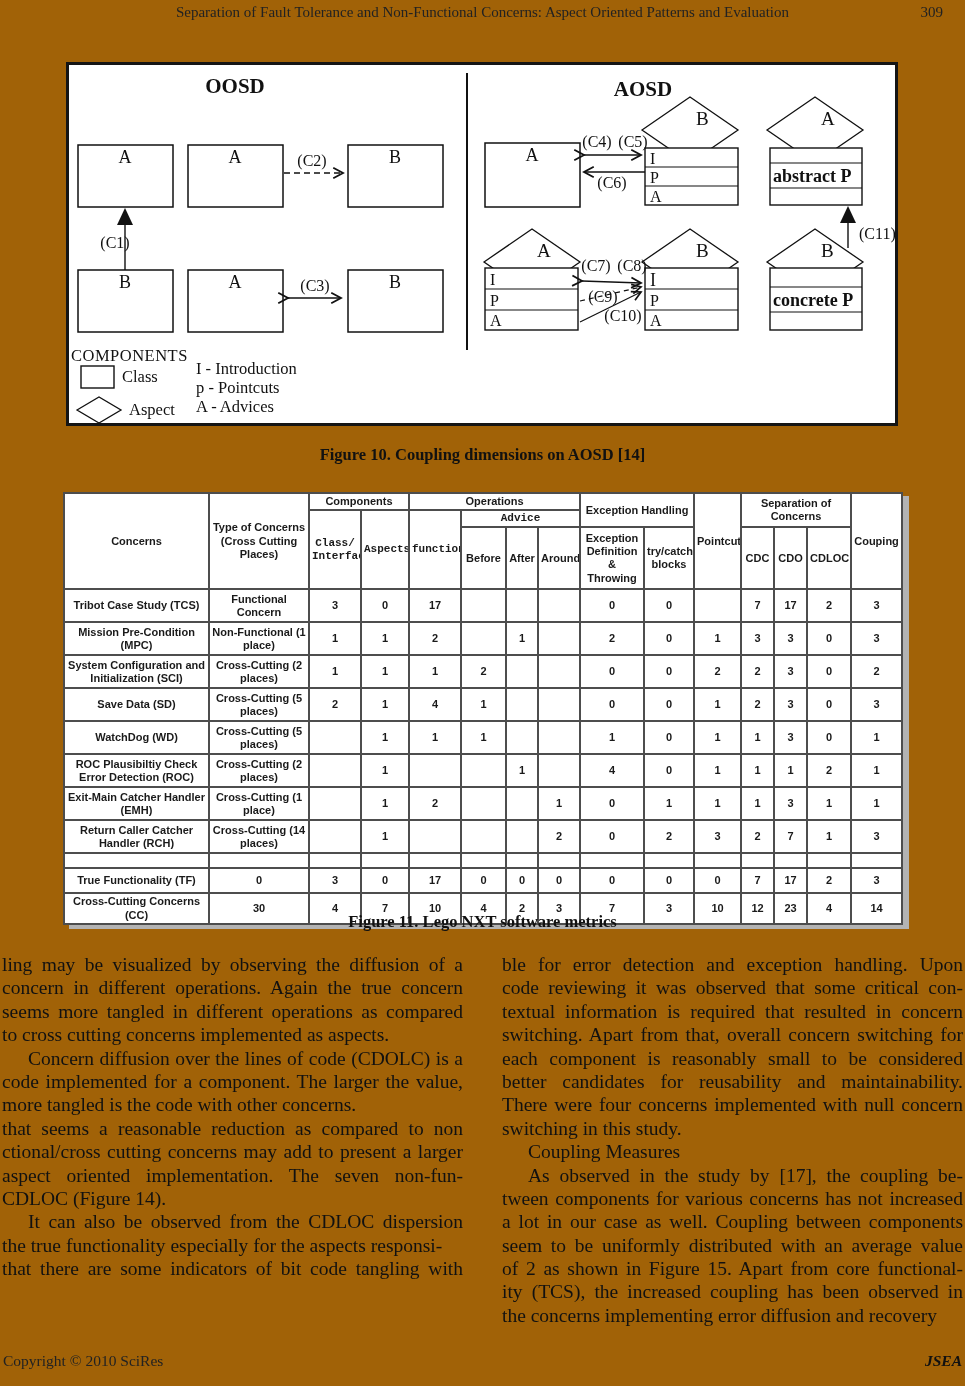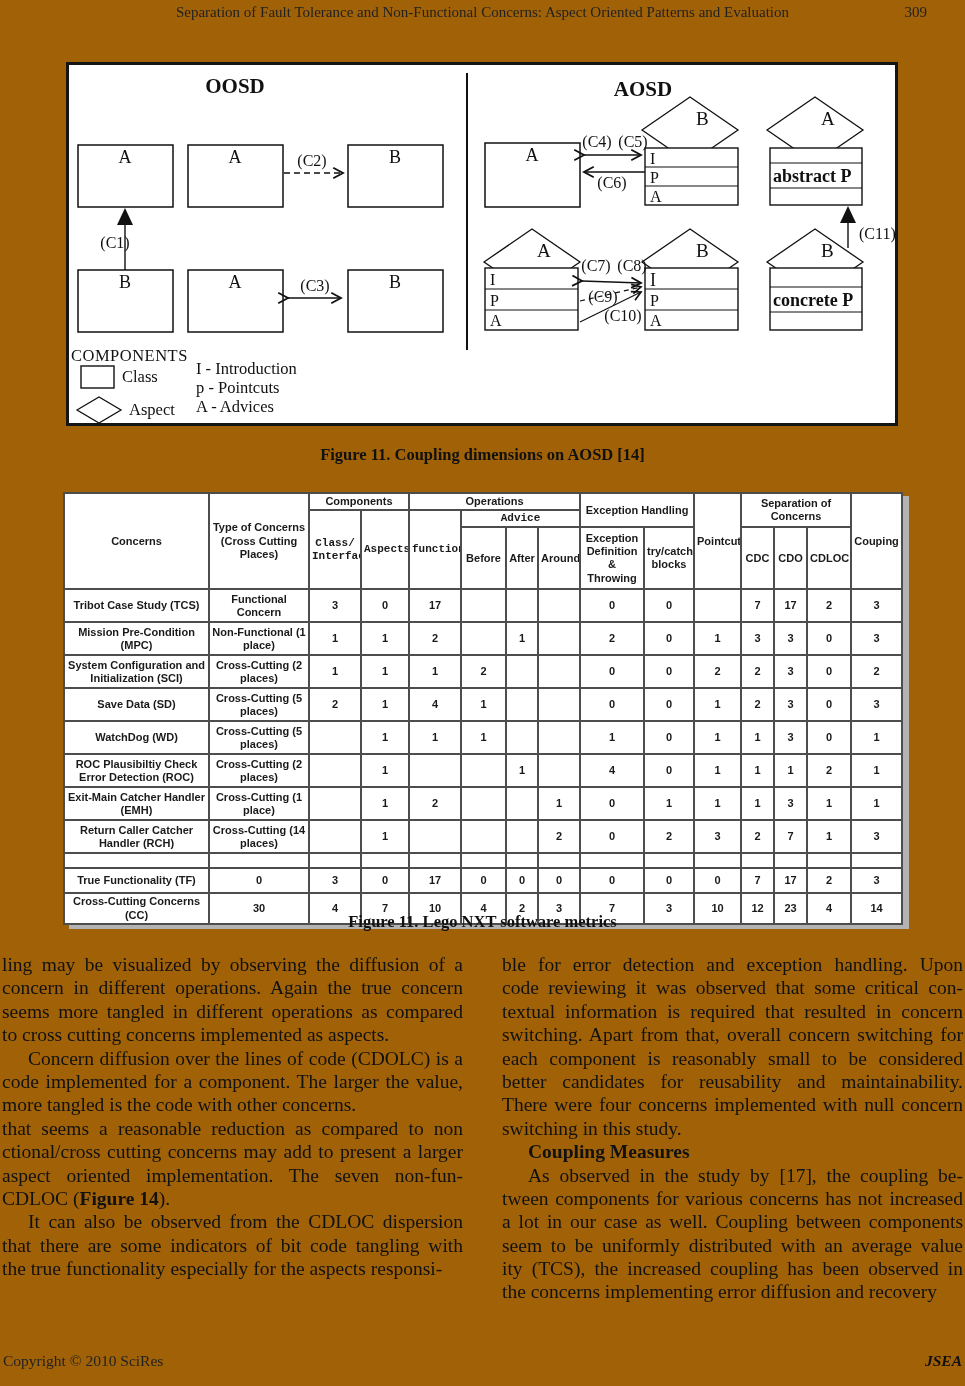--- a/index.html
+++ b/index.html
@@ -1,21 +1,21 @@
 <!DOCTYPE html>
 <html><head>
 <meta charset="utf-8">
 <style>
   html,body{margin:0;padding:0;background:#ffffff;}
   .page{position:relative;width:965px;height:1386px;background:#a16207;overflow:hidden;
         font-family:"Liberation Serif",serif;color:#111;}
   
   .pagehead{position:absolute;top:4px;left:0;width:100%;text-align:center;
             font-size:15px;color:#222;}
-  .pagenum{position:absolute;top:4px;right:38px;font-size:15px;color:#222;}
+  .pagenum{position:absolute;top:4px;right:22px;font-size:15px;color:#222;}
   
   .fig10{position:absolute;left:66px;top:62px;width:826px;height:358px;
          border:3px solid #151515;background:#fff;}
   .fig10 svg{display:block;}
   .fig10 text{fill:#111;}
   .cap{position:absolute;left:0;width:100%;text-align:center;font-weight:bold;
        font-size:16.5px;color:#111;}
   .cap10{top:445px;}
   .cap11{top:912px;}
   
@@ -31,21 +31,21 @@
   .metrics tbody tr.empty td{height:11px;}
   .metrics tbody tr:nth-last-child(2) td{height:21px;}
   .metrics tbody tr:last-child td{height:26px;}
   
   .col{position:absolute;top:953px;width:461px;font-size:19.5px;}
   .col-left{left:2px;}
   .col-right{left:502px;}
   .tline{height:23.4px;line-height:23.4px;overflow:hidden;text-align:justify;white-space:normal;}
   .tline:not(.end)::after{content:"";display:inline-block;width:100%;height:0;}
   .tline.ind{text-indent:26px;}
-  .tline .b{font-weight:bold;}
+  .tline .b{font-weight:normal;}
   
   .foot-left{position:absolute;left:3px;top:1352px;font-size:15.5px;color:#222;}
   .foot-right{position:absolute;right:3px;top:1352px;font-size:15.5px;font-weight:bold;
               font-style:italic;color:#111;}
 </style>
 </head>
 <body>
 
 <div class="page">
 
@@ -156,21 +156,21 @@
 
       <polygon points="698,197 746,164 794,197 746,230" fill="none" stroke="#111" stroke-width="1.3"></polygon>
       <text x="752" y="192" font-size="19">B</text>
       <rect x="701" y="203" width="92" height="62" fill="#fff" stroke="#111" stroke-width="1.4"></rect>
       <line x1="701" y1="222" x2="793" y2="222" stroke="#111" stroke-width="1.2"></line>
       <line x1="701" y1="247" x2="793" y2="247" stroke="#111" stroke-width="1.2"></line>
       <text x="704" y="241" font-size="18" font-weight="bold">concrete P</text>
     </svg>
   </div>
 
-  <div class="cap cap10">Figure 11. Coupling dimensions on AOSD [14]</div>
+  <div class="cap cap10">Figure 10. Coupling dimensions on AOSD [14]</div>
 
   <table class="metrics">
     <colgroup>
       <col style="width:145px">
         <col style="width:100px">
         <col style="width:52px">
         <col style="width:48px">
       <col style="width:52px">
         <col style="width:45px">
         <col style="width:32px">
@@ -410,37 +410,38 @@
       <div class="tline"><span>seems more tangled in different operations as compared</span></div>
       <div class="tline end"><span>to cross cutting concerns implemented as aspects.</span></div>
       <div class="tline ind"><span>Concern diffusion over the lines of code (CDOLC) is a</span></div>
       <div class="tline"><span>code implemented for a component. The larger the value,</span></div>
       <div class="tline end"><span>more tangled is the code with other concerns.</span></div>
       <div class="tline"><span>that seems a reasonable reduction as compared to non</span></div>
       <div class="tline"><span>ctional/cross cutting concerns may add to present a larger</span></div>
       <div class="tline"><span>aspect oriented implementation. The seven non-fun-</span></div>
       <div class="tline end"><span>CDLOC (</span><span class="b">Figure 14</span><span>).</span></div>
       <div class="tline ind"><span>It can also be observed from the CDLOC dispersion</span></div>
+      <div class="tline end"><span>the true functionality especially for the aspects responsi-</span></div>
       <div class="tline"><span>that there are some indicators of bit code tangling with</span></div>
-      <div class="tline end"><span>the true functionality especially for the aspects responsi-</span></div>
     </div>
   <div class="col col-right">
       <div class="tline"><span>ble for error detection and exception handling. Upon</span></div>
       <div class="tline"><span>code reviewing it was observed that some critical con-</span></div>
       <div class="tline"><span>textual information is required that resulted in concern</span></div>
       <div class="tline"><span>switching. Apart from that, overall concern switching for</span></div>
       <div class="tline"><span>each component is reasonably small to be considered</span></div>
       <div class="tline"><span>better candidates for reusability and maintainability.</span></div>
       <div class="tline"><span>There were four concerns implemented with null concern</span></div>
       <div class="tline end"><span>switching in this study.</span></div>
       <div class="tline ind end"><span class="b">Coupling Measures</span></div>
       <div class="tline ind"><span>As observed in the study by [17], the coupling be-</span></div>
       <div class="tline"><span>tween components for various concerns has not increased</span></div>
       <div class="tline"><span>a lot in our case as well. Coupling between components</span></div>
       <div class="tline"><span>seem to be uniformly distributed with an average value</span></div>
+      <div class="tline"><span>of 2 as shown in </span><span class="b">Figure 15</span><span>. Apart from core functional-</span></div>
       <div class="tline"><span>ity (TCS), the increased coupling has been observed in</span></div>
       <div class="tline end"><span>the concerns implementing error diffusion and recovery</span></div>
     </div>
 
   <div class="foot-left">Copyright © 2010 SciRes</div>
   <div class="foot-right">JSEA</div>
 
 </div>
 
 </body></html>

